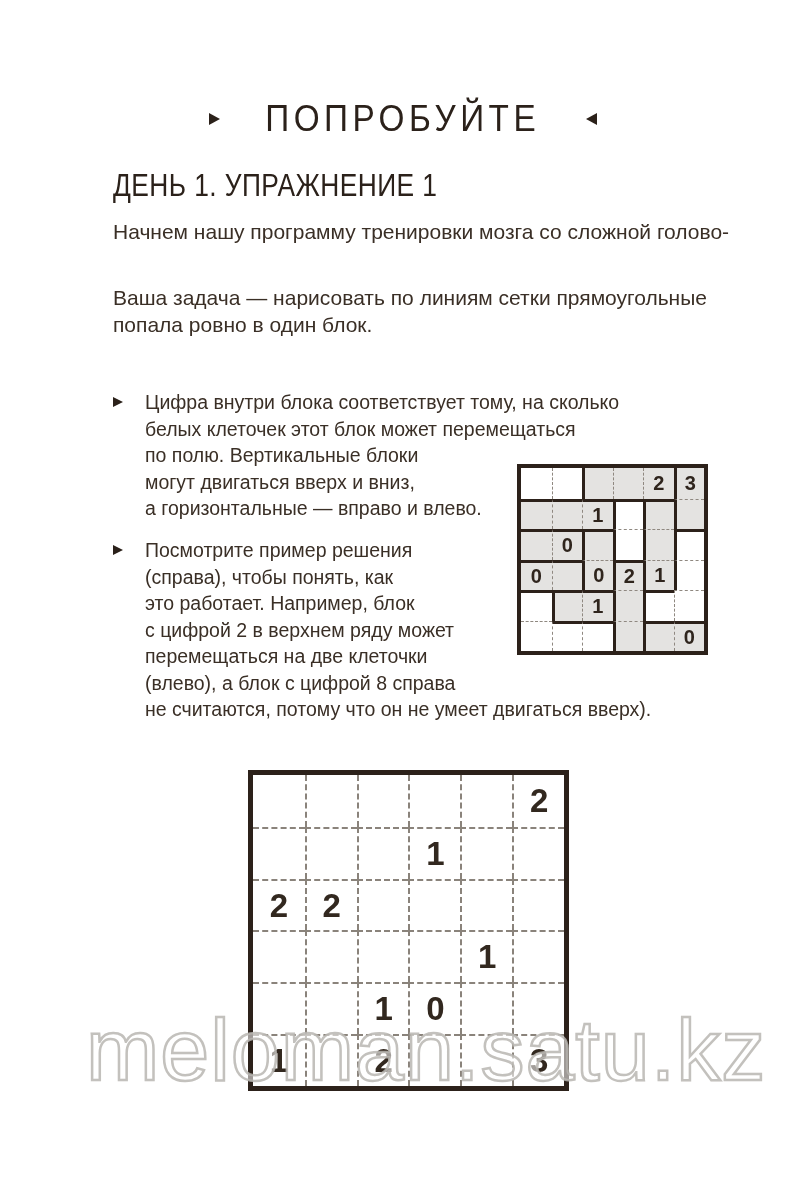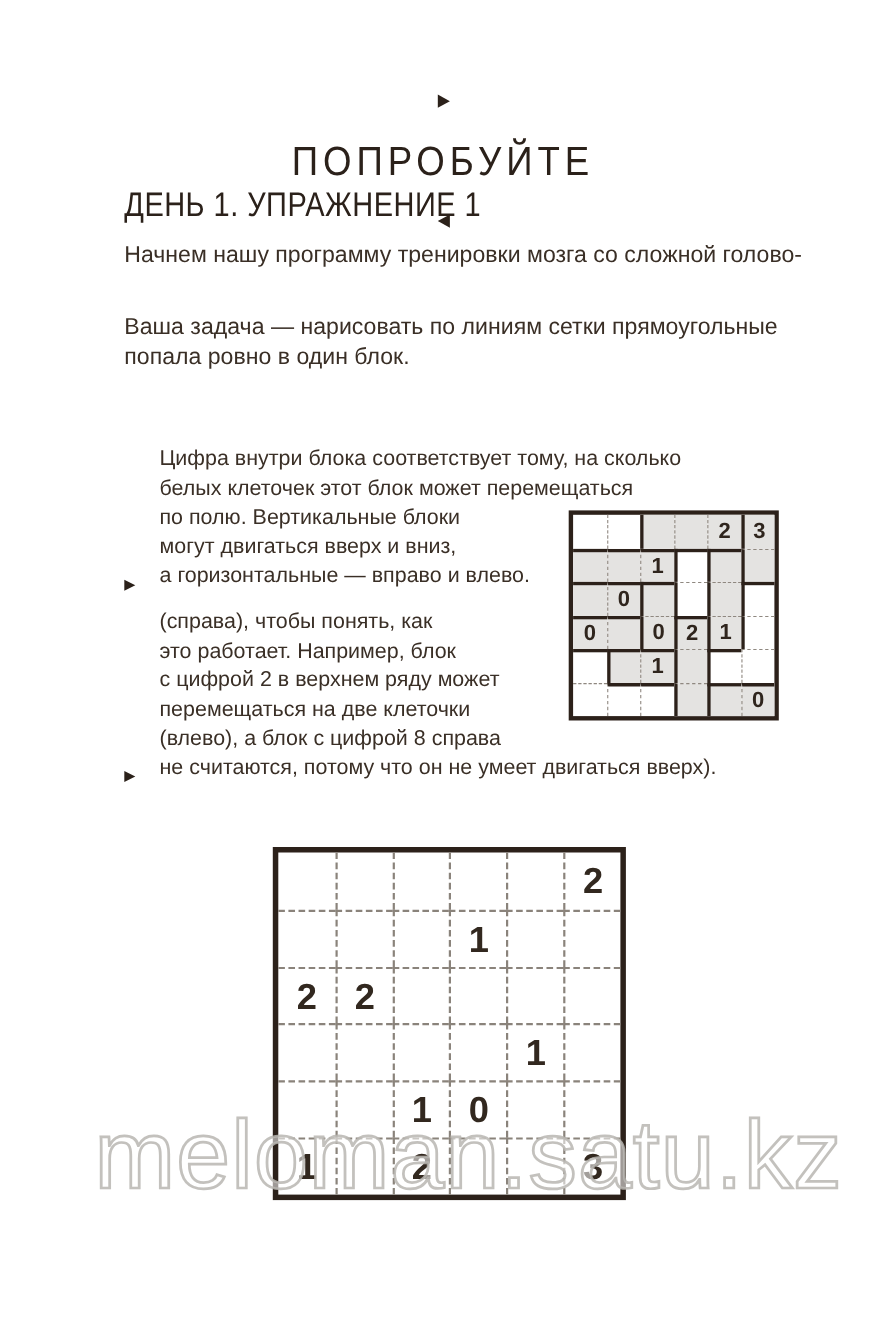--- a/index.html
+++ b/index.html
@@ -6,22 +6,22 @@
   body {
     width:806px; height:1200px; position:relative; overflow:hidden;
     background:#ffffff;
     font-family:"Liberation Sans","DejaVu Sans",sans-serif;
     color:#3a2f26;
   }
   .page { position:absolute; inset:0; }
 
   
   .title-row {
-    position:absolute; top:86px; left:0; width:100%;
-    display:flex; justify-content:center; align-items:center; gap:30px;flex-direction:column;
+    position:absolute; top:100px; left:0; width:100%;
+    display:flex; justify-content:center; align-items:center; gap:30px;
   }
   .title {
     margin:0; font-size:37px; font-weight:400; letter-spacing:5px;
     color:#2b211a; line-height:1; transform:scaleX(0.90); white-space:nowrap;
   }
   .tri-right { width:0; height:0; border-left:11px solid #2b211a;
     border-top:6.5px solid transparent; border-bottom:6.5px solid transparent; }
   .tri-left  { width:0; height:0; border-right:11px solid #2b211a;
     border-top:6.5px solid transparent; border-bottom:6.5px solid transparent; }
 
@@ -33,21 +33,21 @@
     letter-spacing:0.5px;
   }
 
   
   .para { position:absolute; left:113px; font-size:21px; line-height:26.5px; }
   .p1 { top:219px; }
   .p2 { top:285px; }
   .line { white-space:pre; }
 
   
-  .bullet { position:absolute; left:113px; display:flex; align-items:flex-end;margin-top:15px; }
+  .bullet { position:absolute; left:113px; display:flex; align-items:flex-start; }
   .b1 { top:389px; }
   .b2 { top:537px; }
   .btri { flex:0 0 auto; width:0; height:0; margin-top:8px;
     border-left:10px solid #2b211a;
     border-top:5.5px solid transparent; border-bottom:5.5px solid transparent; }
   .blines { margin-left:22px; font-size:19.5px; line-height:26.5px; }
 
   
   .egrid {
     position:absolute; left:517px; top:464px; width:191px; height:191px;
@@ -103,20 +103,21 @@
         <div class="line">белых клеточек этот блок может перемещаться</div>
         <div class="line">по полю. Вертикальные блоки</div>
         <div class="line">могут двигаться вверх и вниз,</div>
         <div class="line">а горизонтальные — вправо и влево.</div>
       </div>
   </div>
 
   <div class="bullet b2">
     <span class="btri"></span>
     <div class="blines">
+        <div class="line">Посмотрите пример решения</div>
         <div class="line">(справа), чтобы понять, как</div>
         <div class="line">это работает. Например, блок</div>
         <div class="line">с цифрой 2 в верхнем ряду может</div>
         <div class="line">перемещаться на две клеточки</div>
         <div class="line">(влево), а блок с цифрой 8 справа</div>
         <div class="line">не считаются, потому что он не умеет двигаться вверх).</div>
       </div>
   </div>
 
   <div id="example-grid" class="egrid">

